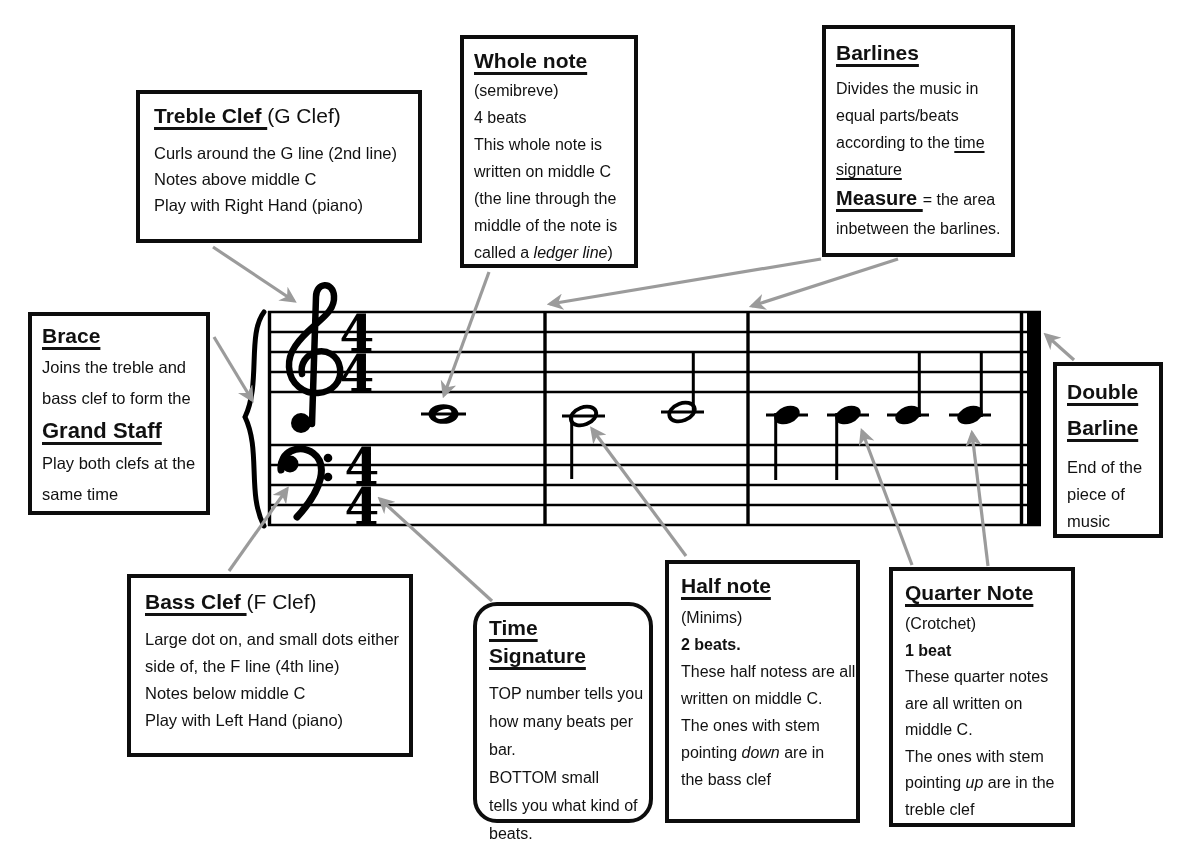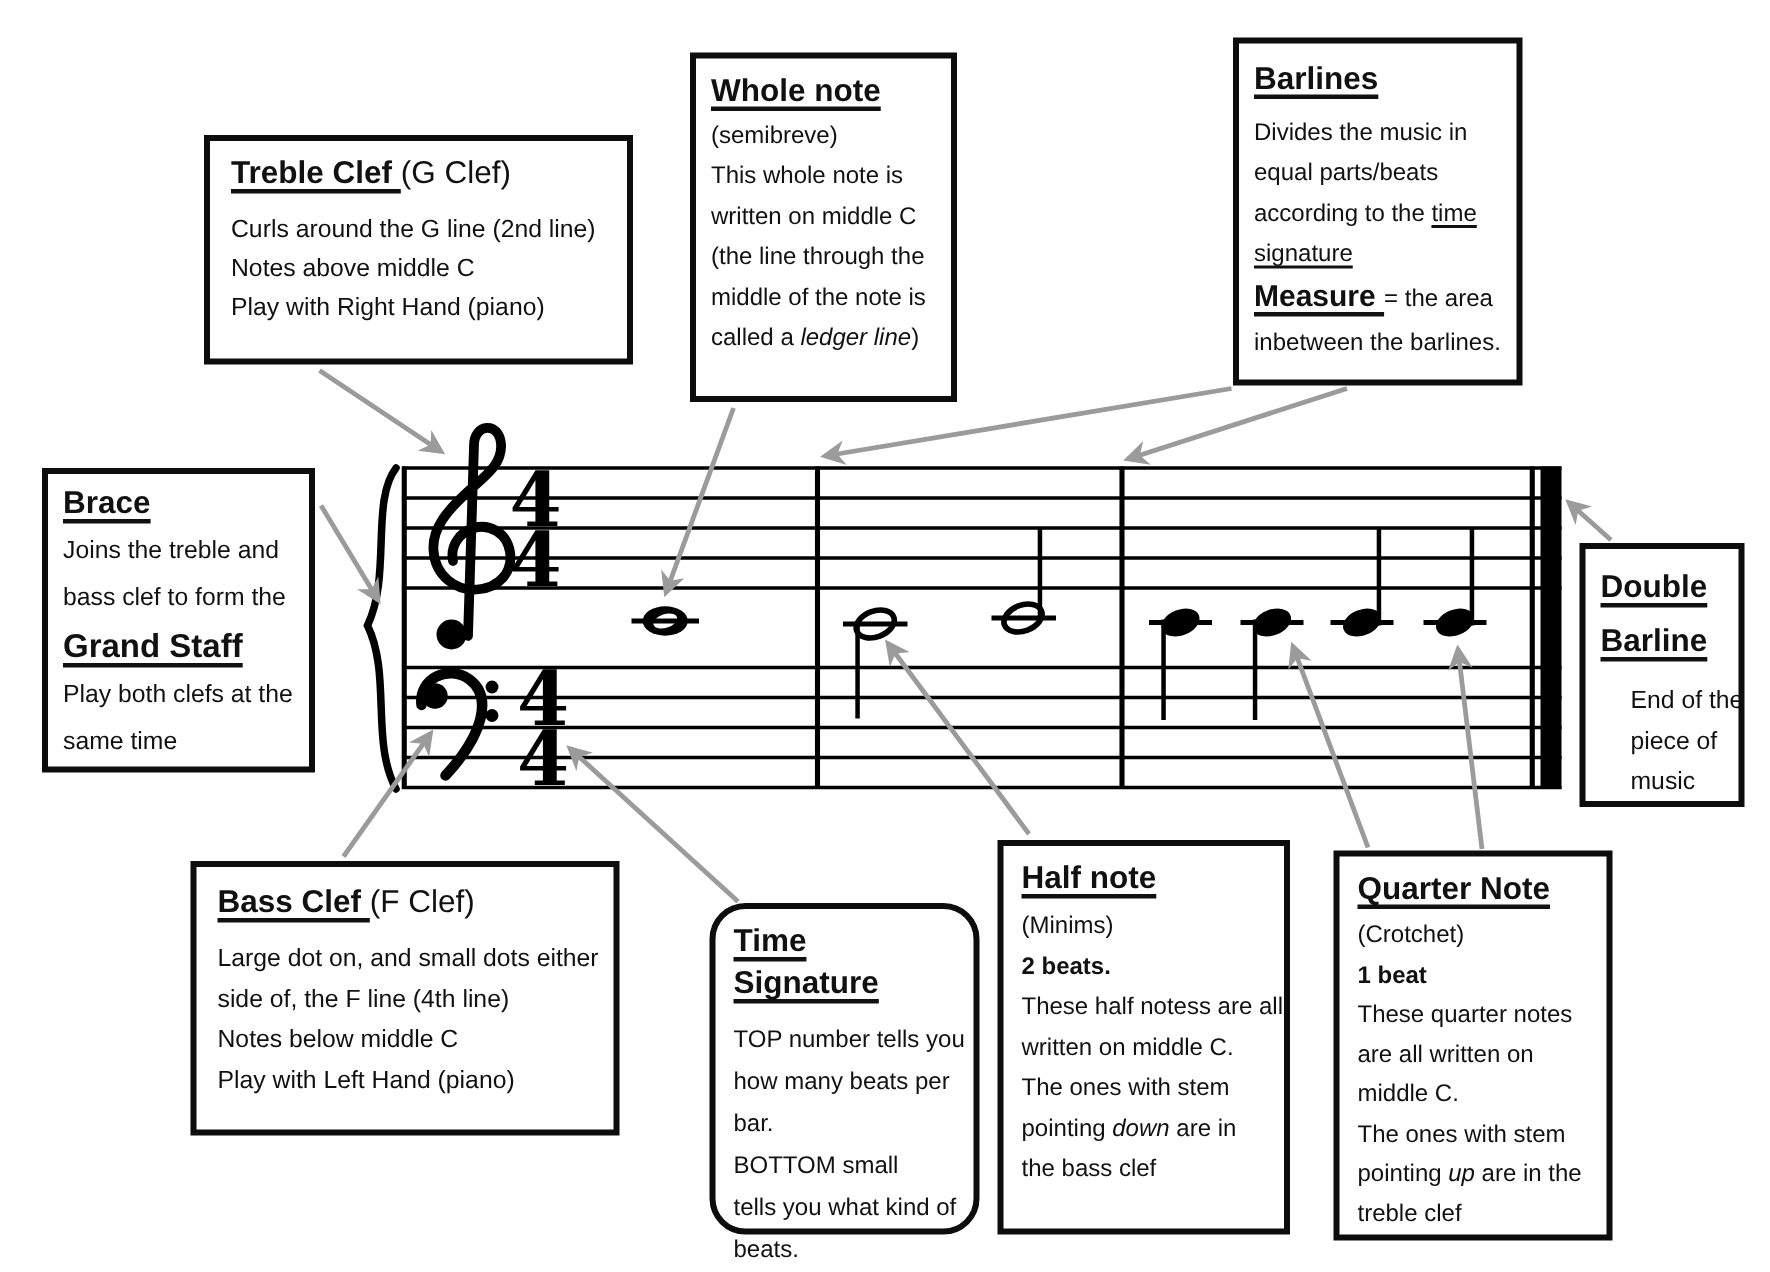--- a/index.html
+++ b/index.html
@@ -45,21 +45,21 @@
   #box-half{left:665px;top:560px;width:195px;height:263px;padding:8px 12px;}
   #box-half .title{margin-bottom:4px;}
   #box-half .ln{font-size:16px;line-height:27px;}
 
   #box-quarter{left:889px;top:567px;width:186px;height:260px;padding:8px 12px;}
   #box-quarter .title{margin-bottom:4px;}
   #box-quarter .ln{font-size:16px;line-height:26.5px;}
 
   #box-double{left:1053px;top:362px;width:110px;height:176px;padding:8px 10px;}
   #box-double .title{line-height:36px;font-size:21px;}
-  #box-double .body{margin-top:8px;margin-left:20px;}
+  #box-double .body{margin-top:8px;}
   #box-double .ln{font-size:16.5px;line-height:27px;}
 </style>
 </head>
 <body>
 
 <div class="canvas">
 
   <svg class="staff-svg" width="1180" height="848" viewBox="0 0 1180 848">
     <defs>
       <marker id="ah" viewBox="0 0 10 10" refX="8" refY="5" markerWidth="5.2" markerHeight="5.2" orient="auto">
@@ -166,20 +166,21 @@
   <div class="box" id="box-treble">
     <div class="title"><span class="tmain">Treble Clef </span><span class="tsuf"> (G Clef)</span></div>
     <div class="ln">Curls around the G line (2nd line)</div>
     <div class="ln">Notes above middle C</div>
     <div class="ln">Play with Right Hand (piano)</div>
   </div>
 
   <div class="box" id="box-whole">
     <div class="title"><span class="tmain">Whole note</span></div>
     <div class="ln">(semibreve)</div>
+    <div class="ln">4 beats</div>
     <div class="ln">This whole note is</div>
     <div class="ln">written on middle C</div>
     <div class="ln">(the line through the</div>
     <div class="ln">middle of the note is</div>
     <div class="ln"><span>called a </span><span class="it">ledger line</span><span>)</span></div>
   </div>
 
   <div class="box" id="box-brace">
     <div class="title"><span class="tmain">Brace</span></div>
     <div class="ln">Joins the treble and</div>

